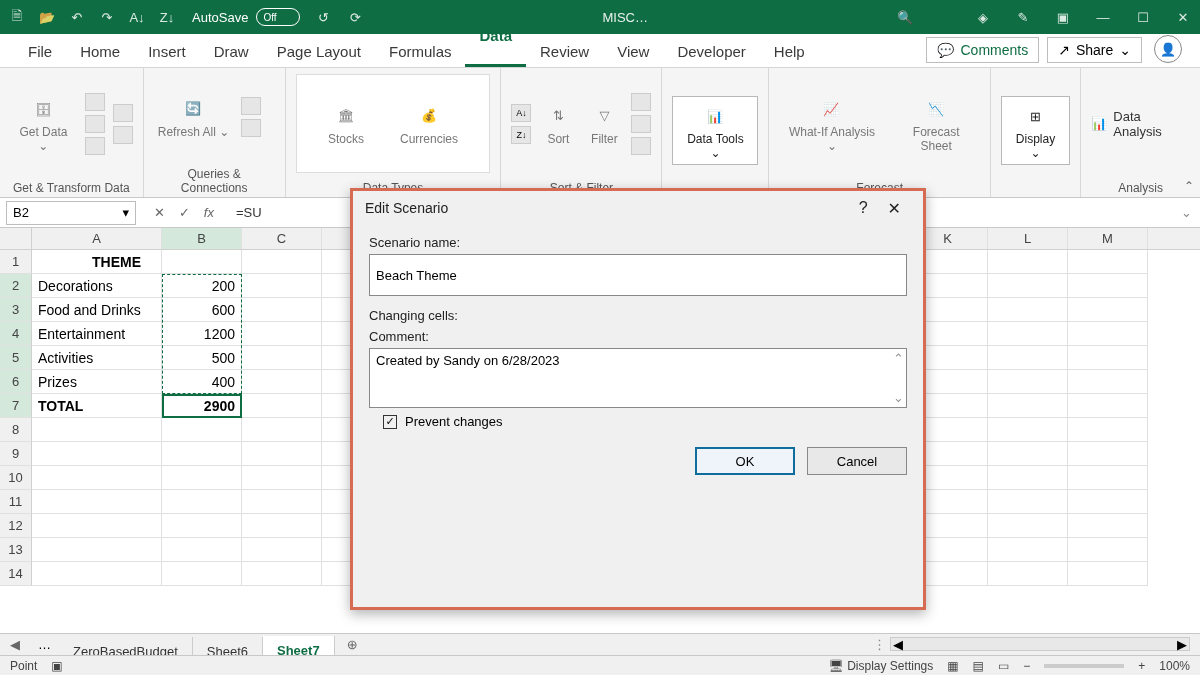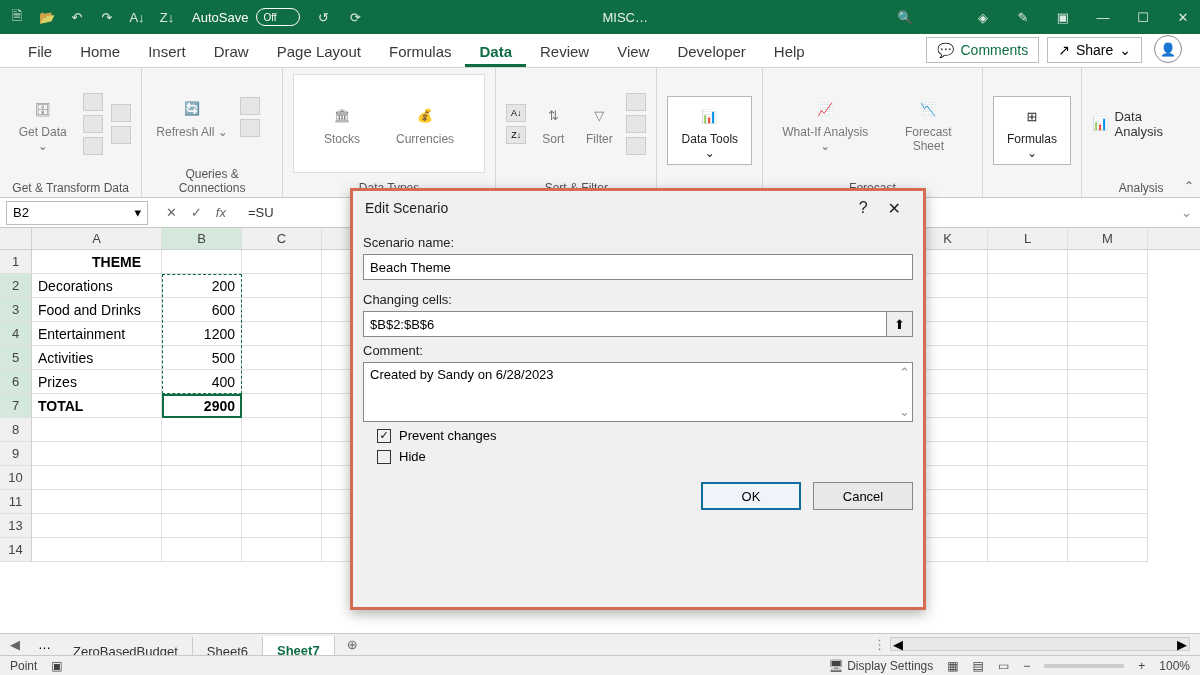--- a/index.html
+++ b/index.html
@@ -11,42 +11,42 @@
 .titlebar .qat-icon { width: 18px; height: 18px; opacity: 0.85; display: inline-flex; align-items: center; justify-content: center; }
 .titlebar .autosave { margin-left: 16px; display: flex; align-items: center; gap: 8px; font-size: 13px; }
 .titlebar .toggle { width: 44px; height: 18px; border: 1px solid #fff; border-radius: 10px; display: inline-flex; align-items: center; padding: 0 6px; font-size: 10px; }
 .titlebar .title-center { flex: 1; text-align: center; font-size: 13px; opacity: 0.9; }
 .titlebar .win-controls { display: flex; gap: 22px; align-items: center; }
 .titlebar .search-icon { margin: 0 60px 0 10px; }
 
 
 .tabs { height: 34px; background: #fff; display: flex; align-items: flex-end; padding: 0 14px; border-bottom: 1px solid #d4d4d4; }
 .tabs .tab { padding: 7px 14px; font-size: 15px; color: #3a3a3a; cursor: pointer; }
-.tabs .tab.active { color: #0f6d43; font-weight: 600; border-bottom: 3px solid #0f6d43; padding-bottom: 4px; }
+.tabs .tab.active { color: #0f6d43; font-weight: 600; border-bottom: 3px solid #0f6d43; padding-bottom: 20px; }
 .tabs .spacer { flex: 1; }
 .tabs .btn-pill { border: 1px solid #bdbdbd; padding: 4px 10px; margin: 0 4px 4px 4px; font-size: 14px; display: flex; align-items: center; gap: 6px; background: #fff; }
 .tabs .btn-pill.green { color: #0f6d43; }
 .tabs .user-icon { width: 28px; height: 28px; border-radius: 50%; border: 1px solid #888; margin: 0 4px 4px 8px; display: flex; align-items: center; justify-content: center; }
 
 
 .ribbon { height: 130px; background: #f5f5f5; border-bottom: 1px solid #c8c8c8; display: flex; position: relative; }
 .ribbon-group { border-right: 1px solid #d8d8d8; padding: 6px 10px 2px 10px; display: flex; flex-direction: column; }
 .ribbon-group .group-body { flex: 1; display: flex; align-items: center; gap: 8px; }
 .ribbon-group .group-label { font-size: 12px; color: #555; text-align: center; margin-top: 8px; }
 .rb-btn { display: flex; flex-direction: column; align-items: center; gap: 2px; padding: 2px 4px; color: #777; }
 .rb-btn .rb-icon { width: 30px; height: 30px; display: flex; align-items: center; justify-content: center; }
 .rb-btn .rb-label { font-size: 12px; text-align: center; line-height: 1.1; }
 .rb-btn.dark { color: #222; }
 .rb-btn.boxed { border: 1px solid #b8b8b8; padding: 4px 8px; background: #fff; }
 .rb-small-col { display: flex; flex-direction: column; gap: 4px; }
 .rb-small { width: 20px; height: 18px; background: #e6e6e6; border: 1px solid #ccc; }
 
 
 .formula-bar { height: 30px; background: #fff; border-bottom: 1px solid #c8c8c8; display: flex; align-items: center; }
-.name-box { width: 142px; height: 24px; border: 1px solid #bdbdbd; margin: 0 6px; padding: 0 6px; display: flex; align-items: center; justify-content: space-between; background: #fff; font-size: 13px; }
+.name-box { width: 130px; height: 24px; border: 1px solid #bdbdbd; margin: 0 6px; padding: 0 6px; display: flex; align-items: center; justify-content: space-between; background: #fff; font-size: 13px; }
 .fx-icons { display: flex; gap: 14px; padding: 0 12px; color: #666; }
 .fx-input { flex: 1; padding: 0 10px; font-size: 13px; color: #333; }
 
 
 .grid-wrap { position: absolute; top: 228px; left: 0; right: 0; bottom: 40px; background: #fff; }
 .col-headers { display: flex; height: 22px; background: #f0f0f0; border-bottom: 1px solid #d0d0d0; }
 .corner { width: 32px; border-right: 1px solid #d0d0d0; background: #f0f0f0; }
 .col-h { width: 80px; text-align: center; font-size: 13px; color: #444; border-right: 1px solid #e0e0e0; line-height: 22px; }
 .col-h.wide { width: 130px; }
 .row { display: flex; height: 24px; }
@@ -70,23 +70,23 @@
 
 
 .statusbar { position: absolute; bottom: 0; left: 0; right: 0; height: 20px; background: #f0f0f0; border-top: 1px solid #c8c8c8; display: flex; align-items: center; font-size: 12px; color: #444; padding: 0 10px; gap: 14px; }
 .statusbar .sp { flex: 1; }
 
 
 .dialog { position: absolute; top: 188px; left: 350px; width: 576px; height: 422px; background: #f0f0f0; border: 3px solid #d46b52; box-shadow: 0 4px 12px rgba(0,0,0,0.3); }
 .dlg-title { height: 34px; display: flex; align-items: center; padding: 0 12px; font-size: 14px; color: #222; }
 .dlg-title .sp { flex: 1; }
 .dlg-title .dlg-ctrl { padding: 0 10px; font-size: 16px; cursor: pointer; }
-.dlg-body { padding: 4px 10px; }
+.dlg-body { padding: 4px 16px; }
 .dlg-label { font-size: 13px; margin: 6px 0 4px 0; color: #222; }
-.dlg-input { width: 100%; height: 26px; border: 1px solid #888; padding: 0 6px; background: #fff; font-size: 13px; }
+.dlg-input { width: 100%; height: 42px; border: 1px solid #888; padding: 0 6px; background: #fff; font-size: 13px; }
 .dlg-input-wrap { display: flex; }
 .dlg-input-wrap .dlg-input { flex: 1; }
 .dlg-rangebtn { width: 26px; height: 26px; border: 1px solid #888; background: #eee; display: flex; align-items: center; justify-content: center; border-left: none; }
 .dlg-hint { font-size: 13px; color: #333; margin: 8px 0; }
 .dlg-textarea { width: 100%; height: 60px; border: 1px solid #888; padding: 4px 6px; background: #fff; font-size: 13px; position: relative; }
 .dlg-section { font-size: 13px; margin-top: 14px; margin-bottom: 6px; }
 .dlg-check { display: flex; align-items: center; gap: 8px; margin: 6px 0 6px 14px; font-size: 13px; }
 .dlg-check .cb { width: 14px; height: 14px; border: 1px solid #333; display: flex; align-items: center; justify-content: center; font-size: 11px; }
 .dlg-buttons { display: flex; justify-content: flex-end; gap: 12px; margin-top: 18px; }
 .dlg-btn { width: 100px; height: 28px; border: 1px solid #888; background: #e8e8e8; font-size: 13px; }
@@ -240,21 +240,21 @@
         <div class="rb-label">Forecast
 Sheet</div>
       </div>
     </div>
     <div class="group-label">Forecast</div>
   </div>
   <div class="ribbon-group">
     <div class="group-body">
       <div class="rb-btn dark boxed">
         <div class="rb-icon">⊞</div>
-        <div class="rb-label">Formulas
+        <div class="rb-label">Display
 ⌄</div>
       </div>
     </div>
     <div class="group-label"></div>
   </div>
   <div class="ribbon-group" style="border-right:none">
     <div class="group-body">
       <div style="font-size:13px;color:#333;display:flex;align-items:center;gap:6px">
         <span>📊</span>
         <span>Data Analysis</span>
@@ -386,20 +386,30 @@
         <div class="cell wide"></div>
         <div class="cell ralign"></div>
         <div class="cell"></div>
         <div class="cell" style="width: 586px;"></div>
         <div class="cell"></div>
         <div class="cell"></div>
         <div class="cell"></div>
       </div>
       <div class="row">
         <div class="row-h">11</div>
+        <div class="cell wide"></div>
+        <div class="cell ralign"></div>
+        <div class="cell"></div>
+        <div class="cell" style="width: 586px;"></div>
+        <div class="cell"></div>
+        <div class="cell"></div>
+        <div class="cell"></div>
+      </div>
+      <div class="row">
+        <div class="row-h">12</div>
         <div class="cell wide"></div>
         <div class="cell ralign"></div>
         <div class="cell"></div>
         <div class="cell" style="width: 586px;"></div>
         <div class="cell"></div>
         <div class="cell"></div>
         <div class="cell"></div>
       </div>
       <div class="row">
         <div class="row-h">13</div>
@@ -460,38 +470,28 @@
   <div class="dlg-title">
     <span>Edit Scenario</span>
     <div class="sp"></div>
     <span class="dlg-ctrl">?</span>
     <span class="dlg-ctrl">✕</span>
   </div>
   <div class="dlg-body">
     <div class="dlg-label">Scenario name:</div>
     <input class="dlg-input" value="Beach Theme" style="">
     <div class="dlg-label" style="margin-top:12px">Changing cells:</div>
-    <div class="dlg-input-wrap">
-      <input class="dlg-input" value="$B$2:$B$6" style="">
-      <div class="dlg-rangebtn">
-          <span>⬆</span>
-        </div>
-    </div>
     <div class="dlg-label">Comment:</div>
     <div class="dlg-textarea">
       <span>Created by Sandy on 6/28/2023</span>
       <span style="position:absolute;right:2px;top:2px;color:#999">⌃</span>
       <span style="position:absolute;right:2px;bottom:2px;color:#999">⌄</span>
     </div>
     <div class="dlg-check">
       <span class="cb">✓</span>
       <span>Prevent changes</span>
     </div>
-    <div class="dlg-check">
-      <span class="cb"></span>
-      <span>Hide</span>
-    </div>
     <div class="dlg-buttons">
       <button class="dlg-btn primary">OK</button>
       <button class="dlg-btn">Cancel</button>
     </div>
   </div>
 </div>
 
 </body></html>

